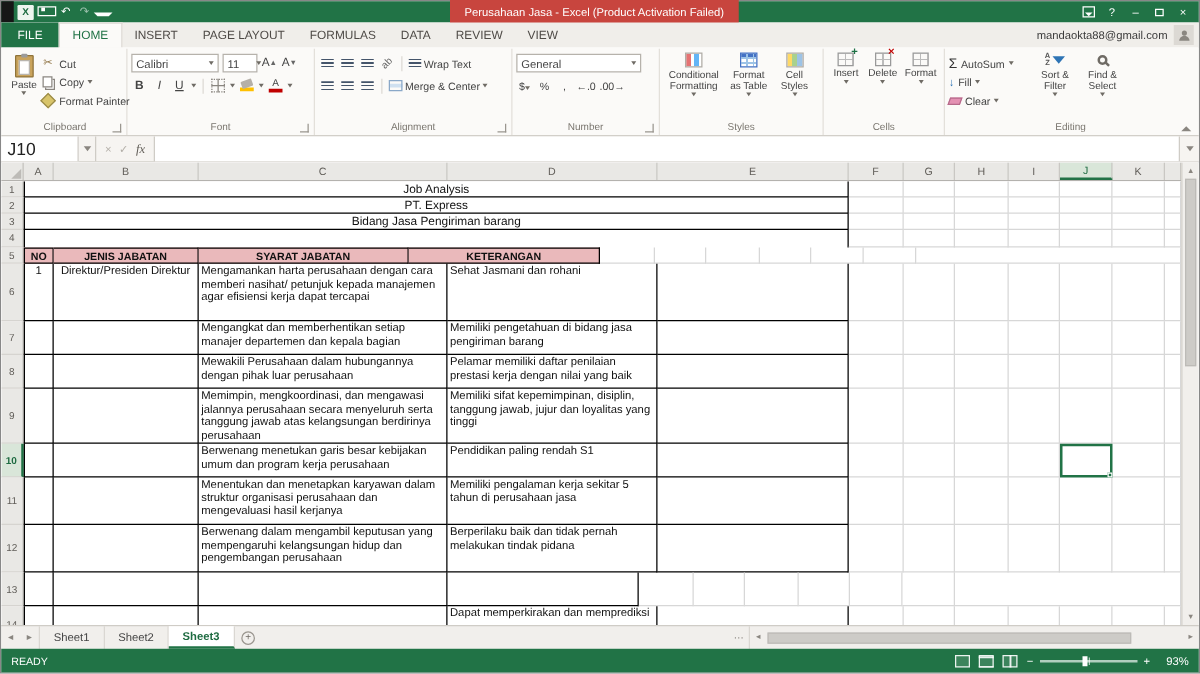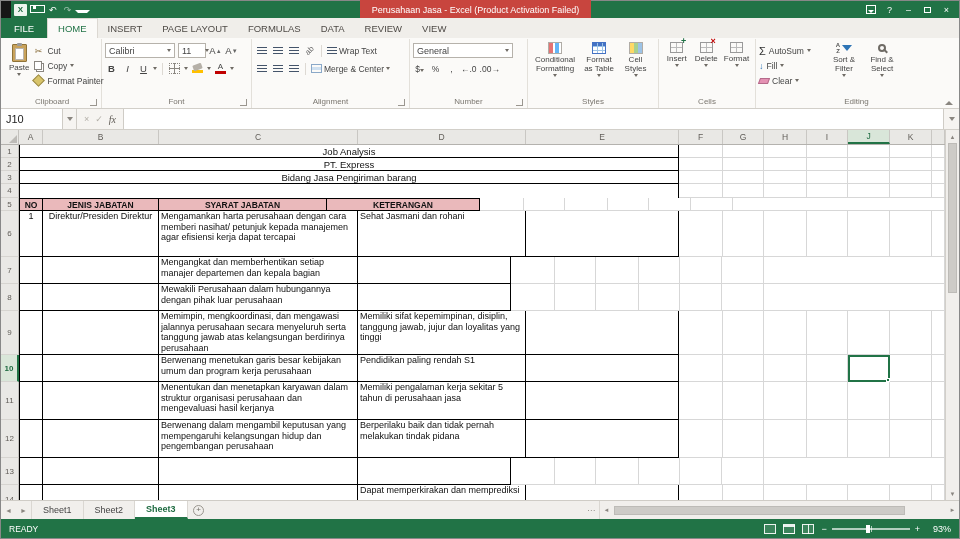--- a/index.html
+++ b/index.html
@@ -73,21 +73,21 @@
 .fill-dn{color:#2e74b5;font-size:9px}
 .ic-eraser{width:10px;height:6px;background:#e491b3;border:1px solid #b56a8a;transform:skewX(-20deg)}
 .ic-sortfun{width:0;height:0;border-left:5px solid transparent;border-right:5px solid transparent;border-top:6px solid #2e74b5}
 .az{font-size:6px;line-height:6px;color:#555;display:flex;flex-direction:column;font-weight:bold}
 .ic-find{width:8px;height:8px;border:2px solid #6f6b65;border-radius:50%;position:relative}
 .ic-find::after{content:"";position:absolute;width:5px;height:2px;background:#6f6b65;transform:rotate(45deg);right:-4px;bottom:-2px}
 .collapse-ribbon{position:absolute;right:6px;bottom:3px;width:0;height:0;border-left:4px solid transparent;border-right:4px solid transparent;border-bottom:4px solid #8a8680}
 
 
 .formulabar{height:21px;background:#f6f4f1;border-bottom:1px solid #d2cfc9;display:flex;align-items:stretch;flex:0 0 auto}
-.namebox{width:62px;background:#fff;border-right:1px solid #cfccc6;display:flex;align-items:center;padding:0 5px;font-size:11px;color:#222}
+.namebox{width:62px;background:#fff;border-right:1px solid #cfccc6;display:flex;align-items:center;padding:0 5px;font-size:14px;color:#222}
 .nb-caret{width:14px;display:flex;align-items:center;justify-content:center;border-right:1px solid #cfccc6}
 .fb-icons{display:flex;align-items:center;gap:6px;padding:0 7px;border-right:1px solid #cfccc6;color:#b3afa8;font-size:9px}
 .fxi{font-style:italic;color:#5f5b55;font-size:10px;font-family:"Liberation Serif",serif}
 .fb-input{flex:1;background:#fff;border-right:1px solid #cfccc6}
 .fb-expand{width:15px;display:flex;align-items:center;justify-content:center;background:#f6f4f1}
 .caret-g{display:inline-block;width:0;height:0;border-left:3px solid transparent;border-right:3px solid transparent;border-top:4px solid #8a8680}
 
 
 .sheet{flex:1;display:flex;flex-direction:column;position:relative;overflow:hidden;background:#fff}
 .colheaders{height:15px;display:flex;background:#e9e8e5;border-bottom:1px solid #b4b2ae;margin-right:14px;flex:0 0 auto}
@@ -178,20 +178,29 @@
 
   <div class="tabstrip">
     <div class="ftab">FILE</div>
     <div class="rtab active">HOME</div>
     <div class="rtab">INSERT</div>
     <div class="rtab">PAGE LAYOUT</div>
     <div class="rtab">FORMULAS</div>
     <div class="rtab">DATA</div>
     <div class="rtab">REVIEW</div>
     <div class="rtab">VIEW</div>
+    <div class="account">
+      <span>mandaokta88@gmail.com</span>
+      <span class="avatar-box">
+        <svg width="11" height="11" viewBox="0 0 16 16">
+            <circle cx="8" cy="5" r="3" fill="#8a8680"></circle>
+            <path d="M2 14c0-3.3 2.7-6 6-6s6 2.7 6 6z" fill="#8a8680"></path>
+          </svg>
+      </span>
+    </div>
   </div>
 
   <div class="ribbon">
 
     <div class="rgroup" style="width:99px">
       <div class="rg-body">
         <div class="bigbtn">
           <span class="ic-paste"></span>
           <span>Paste</span>
           <span class="caret"></span>
@@ -559,36 +568,42 @@
           <div class="lc fill"></div>
       </div>
 
       <div class="row" style="height:27px">
         <div class="gut">7</div>
         <div class="tcell dc ctr wA bl"></div>
         <div class="tcell dc ctr wB"></div>
         <div class="tcell dc wC">
             <span>Mengangkat dan memberhentikan setiap manajer departemen dan kepala bagian</span>
           </div>
+        <div class="tcell dc wD">
+            <span>Memiliki pengetahuan di bidang jasa pengiriman barang</span>
+          </div>
         <div class="tcell dc wE"></div>
         <div class="lc wF"></div>
           <div class="lc wG"></div>
           <div class="lc wH"></div>
           <div class="lc wI"></div>
           <div class="lc wJ"></div>
           <div class="lc wK"></div>
           <div class="lc fill"></div>
       </div>
 
       <div class="row" style="height:27px">
         <div class="gut">8</div>
         <div class="tcell dc ctr wA bl"></div>
         <div class="tcell dc ctr wB"></div>
         <div class="tcell dc wC">
             <span>Mewakili Perusahaan dalam hubungannya dengan pihak luar perusahaan</span>
+          </div>
+        <div class="tcell dc wD">
+            <span>Pelamar memiliki daftar penilaian prestasi kerja dengan nilai yang baik</span>
           </div>
         <div class="tcell dc wE"></div>
         <div class="lc wF"></div>
           <div class="lc wG"></div>
           <div class="lc wH"></div>
           <div class="lc wI"></div>
           <div class="lc wJ"></div>
           <div class="lc wK"></div>
           <div class="lc fill"></div>
       </div>

